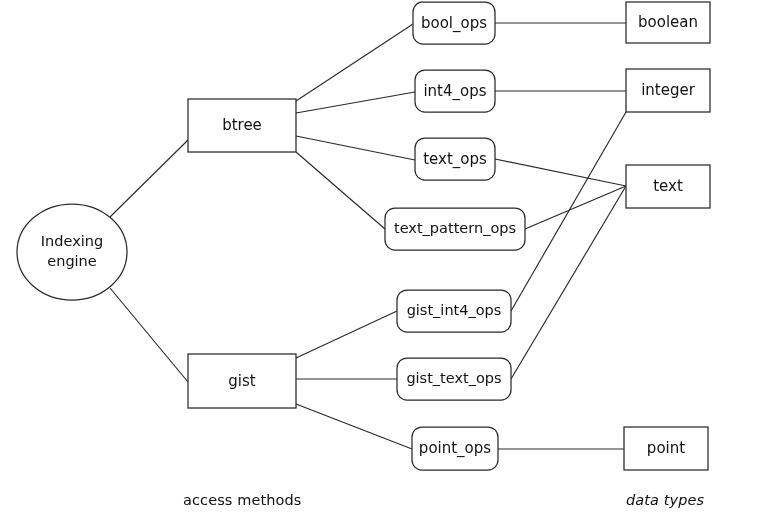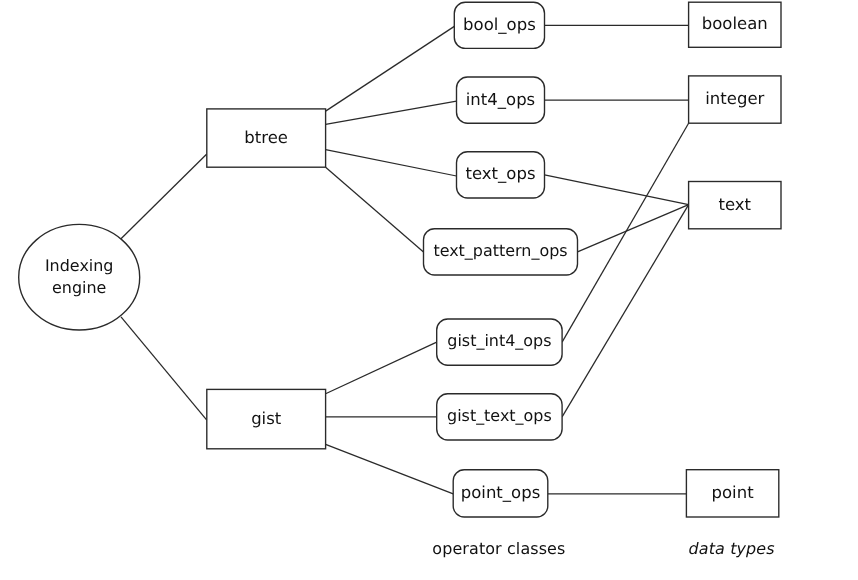--- a/index.html
+++ b/index.html
@@ -148,19 +148,19 @@
           <rect x="626" y="165" width="84" height="43" class="node-shape"></rect>
           <text x="668" class="node-label" y="186.5">text</text>
         </g>
         <g>
           <rect x="624" y="427" width="84" height="43" class="node-shape"></rect>
           <text x="666" class="node-label" y="448.5">point</text>
         </g>
       </g>
   </svg>
 
+  <div class="column-label" id="label-access-methods">access methods</div>
 
-  <div class="column-label" id="label-operator-classes">operator classes</div>
 
   <div class="column-label" id="label-data-types">data types</div>
 
 
 </div>
 
 </body></html>

